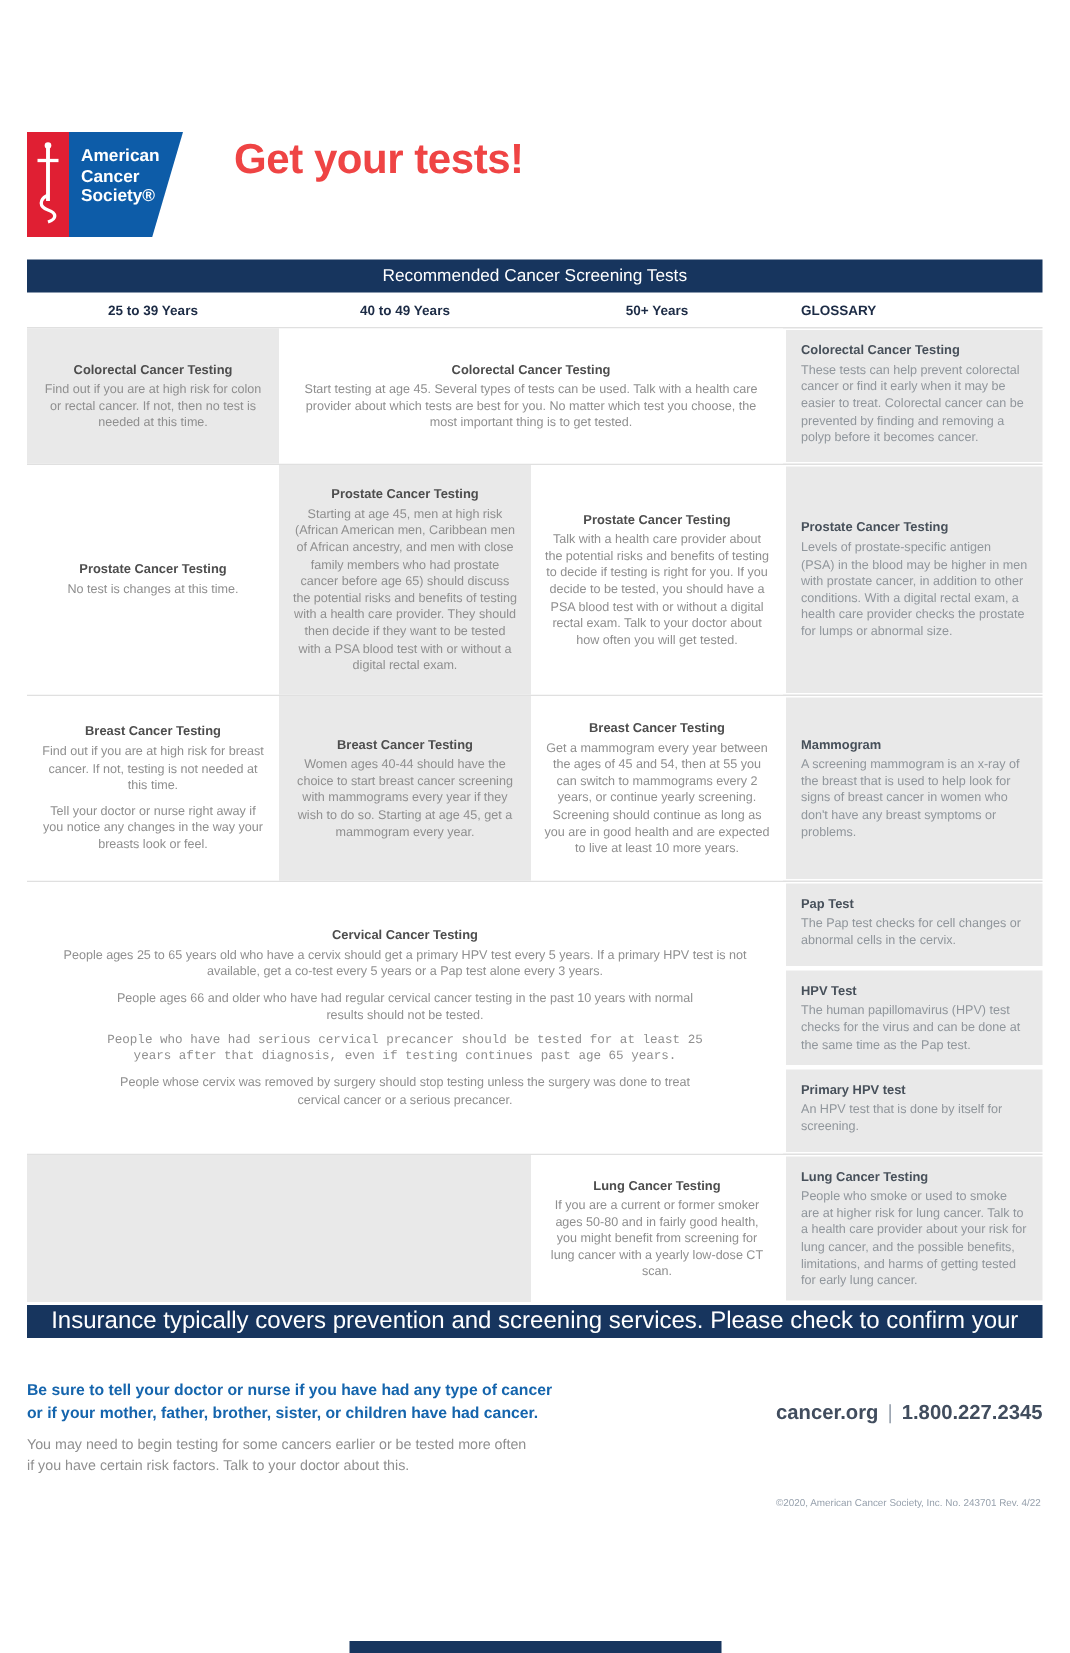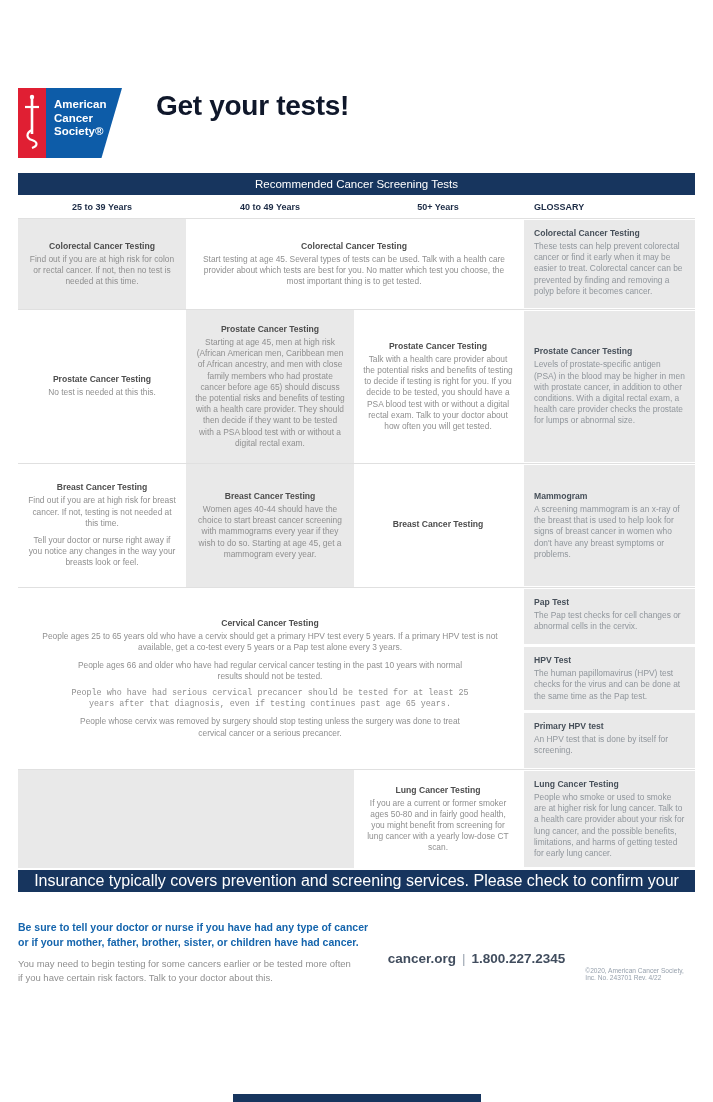--- a/index.html
+++ b/index.html
@@ -10,21 +10,21 @@
   
   .masthead { position:absolute; top:88px; left:18px; display:flex; }
   .logo { position:relative; width:112px; height:70px; }
   .logo-red { position:absolute; left:0; top:0; width:28px; height:70px; background:#e01f33; }
   .logo-blue { position:absolute; left:28px; top:0; width:76px; height:70px; background:#0d5ca8;
                clip-path:polygon(0 0, 100% 0, 73% 100%, 0 100%); }
   .logo-text { position:absolute; left:36px; top:10px; color:#fff; font-weight:bold;
                font-size:11.5px; line-height:1.18; letter-spacing:0; }
   .sword { position:absolute; left:4px; top:6px; width:20px; height:58px; }
   .masthead-text { margin-left:26px; padding-top:2px; }
-  .masthead-title { color:#0f172a; font-size:28px; font-weight:bold; letter-spacing:-0.3px; }
+  .masthead-title { color:#ef4444; font-size:28px; font-weight:bold; letter-spacing:-0.3px; }
   .masthead-sub { margin-top:8px; color:#474747; font-size:12.5px; line-height:1.38; }
 
   
   .table { position:absolute; top:173px; left:18px; width:677px; }
   .navybar { background:#17355e; color:#fff; text-align:center; height:22px; line-height:22px;
              font-size:11.5px; font-weight:500; }
   .colheads { display:flex; height:23px; align-items:center; }
   .colheads span { font-size:9px; font-weight:bold; color:#1c2b45; }
   .ch { width:168px; text-align:center; }
   .ch-gl { width:173px; text-align:left; padding-left:12px; }
@@ -56,21 +56,21 @@
   .b-lung      { min-height:98px; }
 
   .insurance { margin-top:2px; font-size:16px; }
 
   
   .footer { position:absolute; top:920px; left:18px; width:677px; display:flex;
             justify-content:space-between; }
   .f-left { width:450px; }
   .f-notice { color:#1565ad; font-size:10.5px; font-weight:bold; line-height:1.4; }
   .f-body { margin-top:8px; color:#8f8f8f; font-size:9.5px; line-height:1.4; }
-  .f-right { display:flex; flex-direction:row; align-items:center; padding-top:14px;gap:20px; }
+  .f-right { display:flex; flex-direction:column; align-items:flex-start; padding-top:14px;gap:20px; }
   .f-contact { color:#414d5e; font-size:13.5px; font-weight:bold; }
   .f-contact .sep { color:#9aa4b0; font-weight:normal; padding:0 6px; }
   .f-copy { margin-top:30px; color:#97a1ad; font-size:6.6px; }
 
   .bottom-accent { position:absolute; bottom:0; left:233px; width:248px; height:8px; background:#17355e; }
 </style>
 </head>
 <body>
 
 <div class="page">
@@ -120,21 +120,21 @@
         <div class="gblock">
           <h3>Colorectal Cancer Testing</h3>
           <p>These tests can help prevent colorectal cancer or find it early when it may be easier to treat. Colorectal cancer can be prevented by finding and removing a polyp before it becomes cancer.</p>
         </div>
       </div>
     </div>
 
     <div class="band b-prostate">
       <div class="cell white">
         <h3>Prostate Cancer Testing</h3>
-        <p>No test is needed at this this.</p>
+        <p>No test is changes at this time.</p>
       </div>
       <div class="cell gray">
         <h3>Prostate Cancer Testing</h3>
         <p>Starting at age 45, men at high risk (African American men, Caribbean men of African ancestry, and men with close family members who had prostate cancer before age 65) should discuss the potential risks and benefits of testing with a health care provider. They should then decide if they want to be tested with a PSA blood test with or without a digital rectal exam.</p>
       </div>
       <div class="cell white">
         <h3>Prostate Cancer Testing</h3>
         <p>Talk with a health care provider about the potential risks and benefits of testing to decide if testing is right for you. If you decide to be tested, you should have a PSA blood test with or without a digital rectal exam. Talk to your doctor about how often you will get tested.</p>
       </div>
       <div class="gcol">
@@ -150,20 +150,21 @@
         <h3>Breast Cancer Testing</h3>
         <p>Find out if you are at high risk for breast cancer. If not, testing is not needed at this time.</p>
         <p>Tell your doctor or nurse right away if you notice any changes in the way your breasts look or feel.</p>
       </div>
       <div class="cell gray">
         <h3>Breast Cancer Testing</h3>
         <p>Women ages 40-44 should have the choice to start breast cancer screening with mammograms every year if they wish to do so. Starting at age 45, get a mammogram every year.</p>
       </div>
       <div class="cell white">
         <h3>Breast Cancer Testing</h3>
+        <p>Get a mammogram every year between the ages of 45 and 54, then at 55 you can switch to mammograms every 2 years, or continue yearly screening. Screening should continue as long as you are in good health and are expected to live at least 10 more years.</p>
       </div>
       <div class="gcol">
         <div class="gblock" style="display:flex;flex-direction:column;justify-content:center;">
           <h3>Mammogram</h3>
           <p>A screening mammogram is an x-ray of the breast that is used to help look for signs of breast cancer in women who don't have any breast symptoms or problems.</p>
         </div>
       </div>
     </div>
 
     <div class="band b-cervical">

